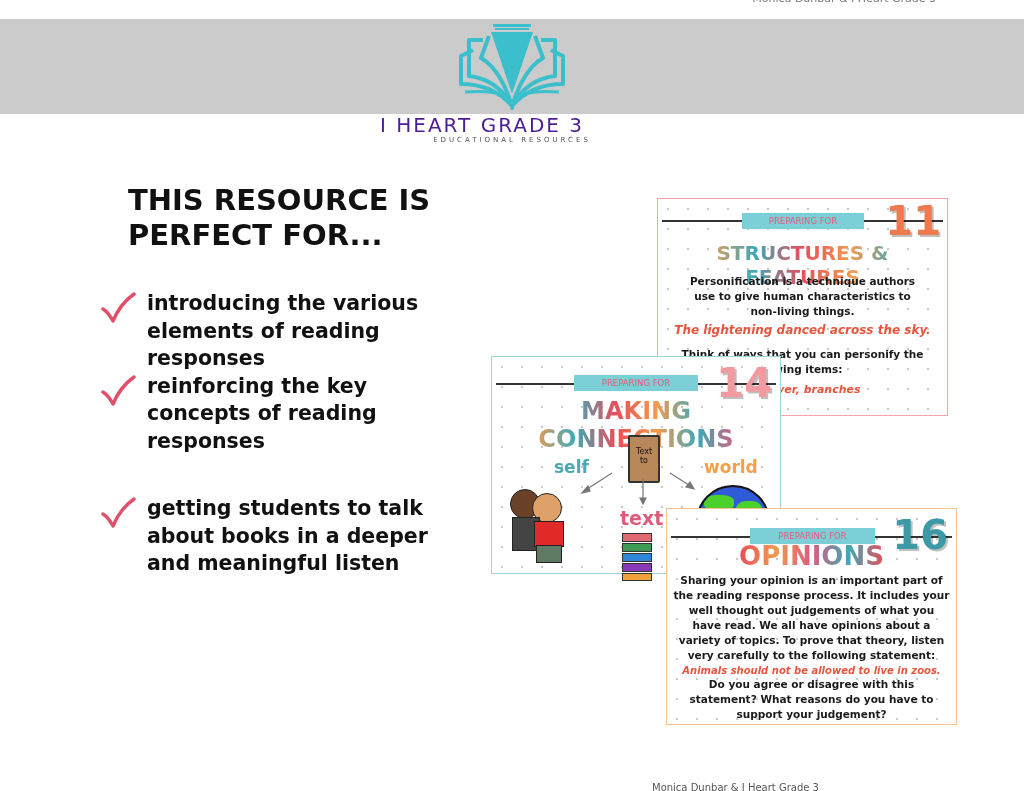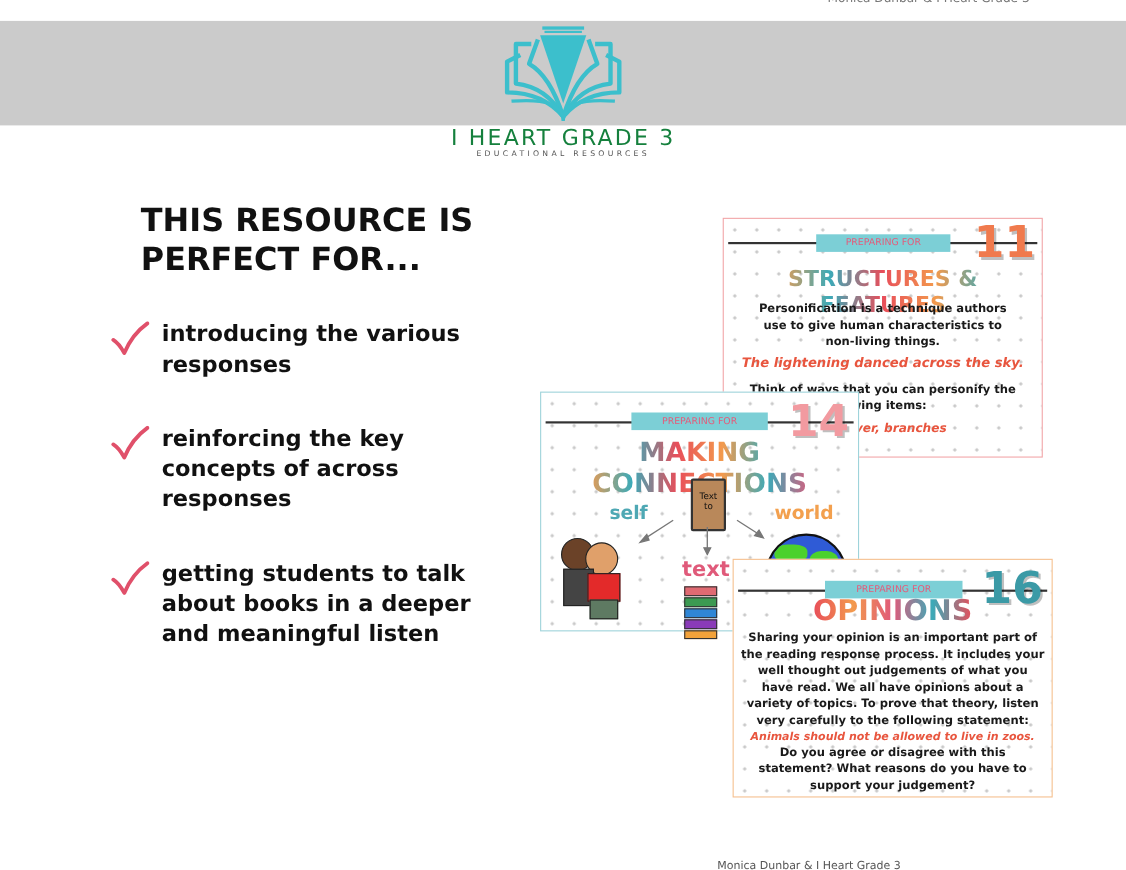--- a/index.html
+++ b/index.html
@@ -1,20 +1,20 @@
 <!DOCTYPE html>
 <html><head>
 <meta charset="utf-8">
 <style>
   html,body{margin:0;padding:0;}
   body{width:1024px;height:791px;position:relative;overflow:hidden;background:#fff;font-family:"DejaVu Sans",sans-serif;}
   .top-credit{position:absolute;right:88px;top:-8px;font-size:11px;color:#777;font-family:"DejaVu Sans",sans-serif;}
   .banner{position:absolute;left:0;top:19px;width:1024px;height:95px;background:#cbcbcb;}
   .logo{position:absolute;left:455px;top:22px;width:115px;height:92px;}
-  .brand{position:absolute;left:380px;top:113px;width:264px;text-align:center;color:#15803d;font-size:20px;letter-spacing:2px;font-family:"DejaVu Sans",sans-serif;}
+  .brand{position:absolute;left:380px;top:113px;width:264px;color:#4c1d95;font-size:20px;letter-spacing:2px;font-family:"DejaVu Sans",sans-serif;}
   .brand-sub{position:absolute;left:380px;top:136px;width:264px;text-align:center;color:#555;font-size:7px;letter-spacing:3px;font-family:"DejaVu Sans",sans-serif;}
   .heading{position:absolute;left:128px;top:183px;font-family:"DejaVu Sans",sans-serif;font-weight:bold;font-size:29px;line-height:35px;color:#111;letter-spacing:0px;}
   .bullets{position:absolute;left:100px;top:290px;width:360px;}
   .bullet{position:relative;padding-left:47px;font-family:"DejaVu Sans",sans-serif;font-weight:bold;font-size:20.5px;line-height:27.5px;color:#111;}
   .bullet .check{position:absolute;left:0;top:2px;width:36px;height:32px;}
   .card{position:absolute;background-color:#fff;background-image:radial-gradient(circle,#c9c9c9 1.3px,transparent 1.6px);background-size:20px 20px;box-sizing:border-box;}
   .card-11{left:657px;top:198px;width:291px;height:218px;border:1px solid #f2a6a8;}
   .card-14{left:491px;top:356px;width:290px;height:218px;border:1px solid #9ed3da;}
   .card-16{left:666px;top:508px;width:291px;height:217px;border:1px solid #f6c08f;}
   .rule{position:absolute;left:4px;right:4px;height:1.5px;background:#333;}
@@ -55,28 +55,29 @@
   <div>THIS RESOURCE IS</div>
   <div>PERFECT FOR...</div>
 </div>
 
 <div class="bullets">
   <div class="bullet" style="">
     <svg class="check" viewBox="0 0 36 32">
         <path d="M3 17 Q8 20 13 29 Q20 12 34 2" fill="none" stroke="#e0506a" stroke-width="3.5" stroke-linecap="round" stroke-linejoin="round"></path>
       </svg>
     <div>introducing the various</div>
+    <div>elements of reading</div>
     <div>responses</div>
   </div>
-  <div class="bullet" style="margin-bottom:40px;margin-top:40px;">
+  <div class="bullet" style="margin-bottom:40px;">
     <svg class="check" viewBox="0 0 36 32">
         <path d="M3 17 Q8 20 13 29 Q20 12 34 2" fill="none" stroke="#e0506a" stroke-width="3.5" stroke-linecap="round" stroke-linejoin="round"></path>
       </svg>
     <div>reinforcing the key</div>
-    <div>concepts of across</div>
+    <div>concepts of reading</div>
     <div>responses</div>
   </div>
   <div class="bullet">
     <svg class="check" viewBox="0 0 36 32">
         <path d="M3 17 Q8 20 13 29 Q20 12 34 2" fill="none" stroke="#e0506a" stroke-width="3.5" stroke-linecap="round" stroke-linejoin="round"></path>
       </svg>
     <div>getting students to talk</div>
     <div>about books in a deeper</div>
     <div>and meaningful listen</div>
   </div>

